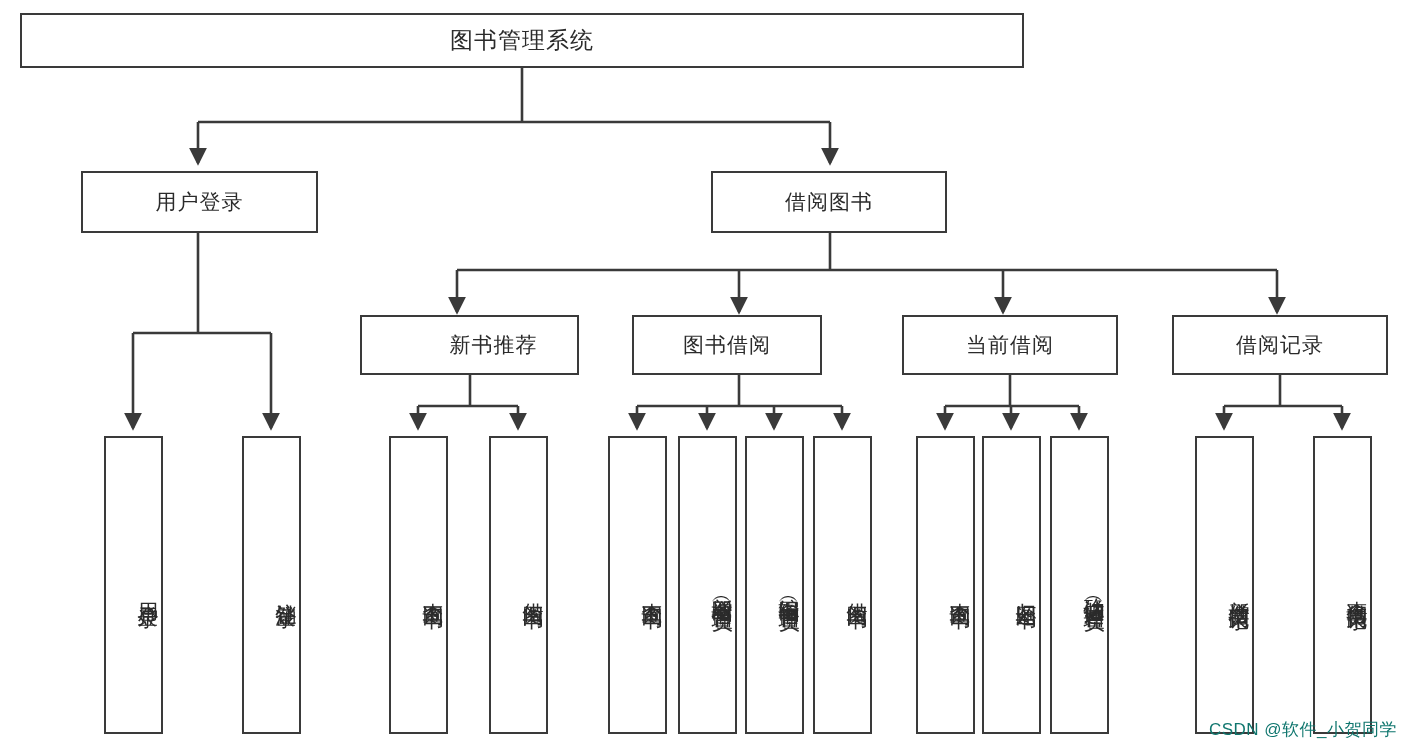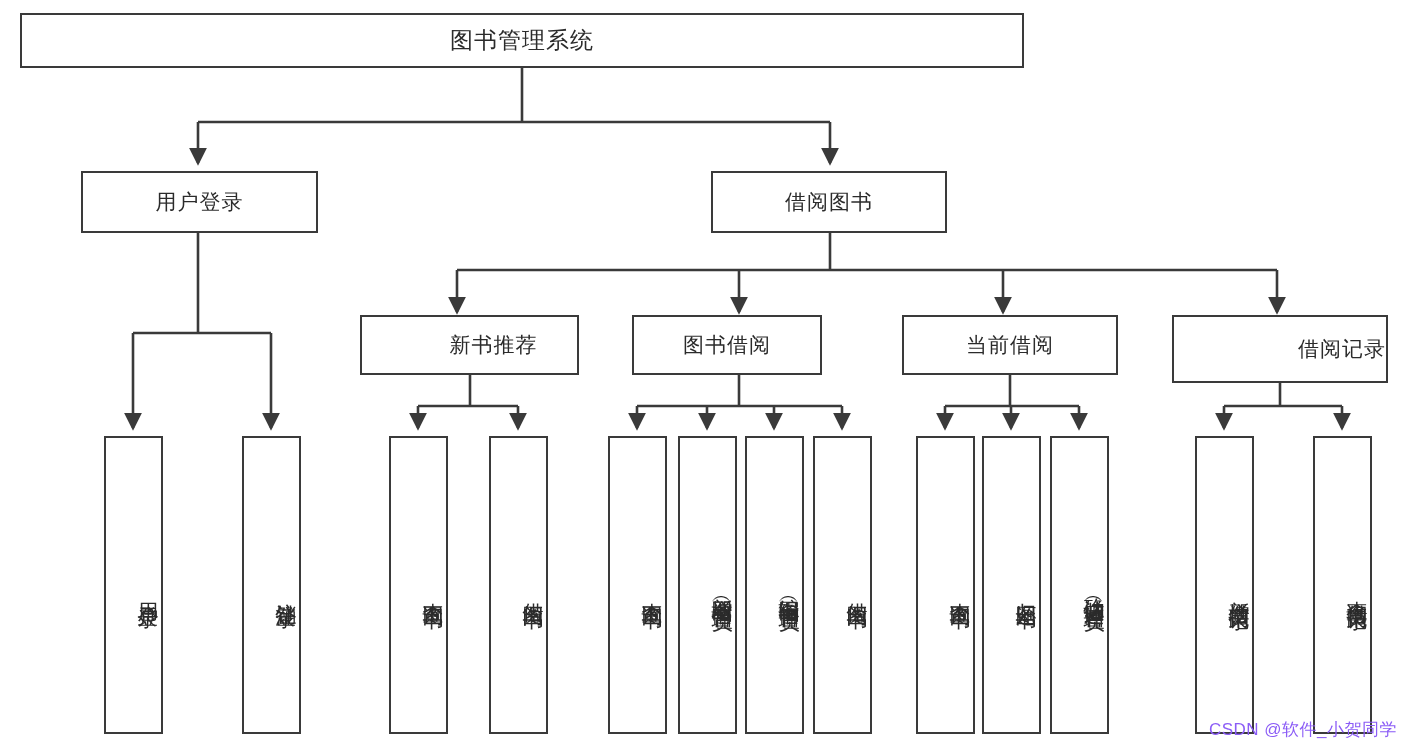--- a/index.html
+++ b/index.html
@@ -57,21 +57,21 @@
     display: block;
   }
   #root-node {
     font-size: 23px;
   }
   #watermark {
     position: absolute;
     right: 8px;
     bottom: 6px;
     font-size: 17px;
-    color: #8b5cf6;
+    color: #0f766e;
     letter-spacing: 0.5px;
     z-index: 5;
     white-space: nowrap;
   }
 </style>
 </head>
 <body>
 
 <div id="canvas">
 
@@ -138,21 +138,21 @@
 
   <div class="node" style="left:360px; top:315px; width:219px; height:60px;padding-left:48px;">
     <span class="label">新书推荐</span>
   </div>
   <div class="node" style="left:632px; top:315px; width:190px; height:60px;">
     <span class="label">图书借阅</span>
   </div>
   <div class="node" style="left:902px; top:315px; width:216px; height:60px;">
     <span class="label">当前借阅</span>
   </div>
-  <div class="node" style="left:1172px; top:315px; width:216px; height:68px;justify-content:flex-end;">
+  <div class="node" style="left:1172px; top:315px; width:216px; height:60px;">
     <span class="label">借阅记录</span>
   </div>
 
   <div class="node vert" style="left:104px; top:436px; width:59px; height:298px;">
     <span class="label">用户登录</span>
   </div>
   <div class="node vert" style="left:242px; top:436px; width:59px; height:298px;">
     <span class="label">注销登录</span>
   </div>
 

